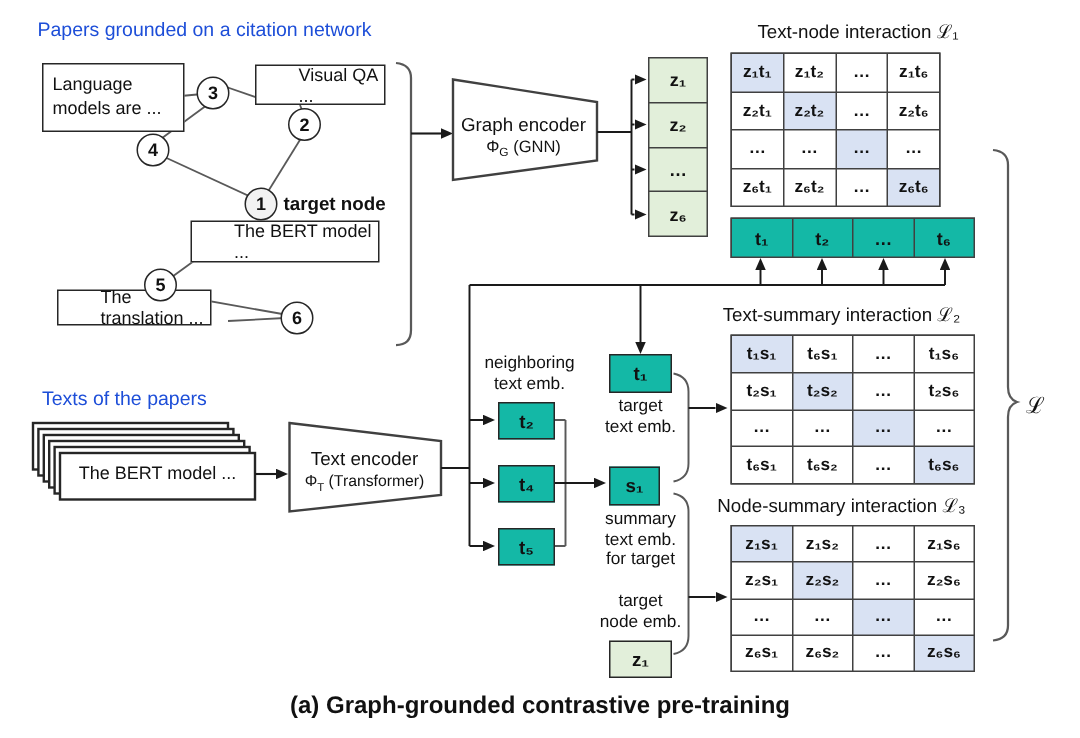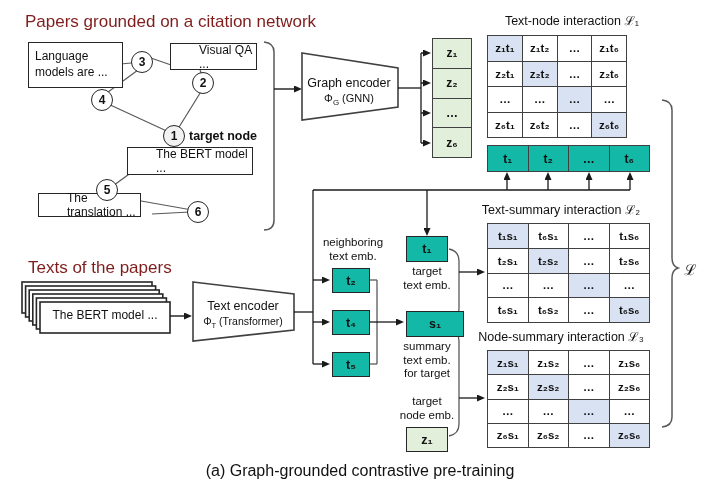--- a/index.html
+++ b/index.html
@@ -1,20 +1,20 @@
 <!DOCTYPE html>
 <html><head>
 <meta charset="utf-8">
 <style>
   html,body{margin:0;padding:0;background:#fff;}
   #canvas{position:relative;width:720px;height:492px;background:#fff;
     font-family:"Liberation Sans",sans-serif;color:#111;overflow:hidden;}
   #wires{position:absolute;left:0;top:0;z-index:0;}
 
-  .heading{position:absolute;font-size:17px;color:#7f1d1d;white-space:nowrap;z-index:2;text-align:center;}
+  .heading{position:absolute;font-size:13px;color:#1d4ed8;white-space:nowrap;z-index:2;text-align:center;}
 
   
   .pbox{position:absolute;background:#fff;border:1.6px solid #262626;font-size:12px;
     display:flex;align-items:center;justify-content:center;z-index:2;box-sizing:border-box;padding-left:28px;}
   .pbox.left{justify-content:flex-start;padding:2px 6px;line-height:1.3;}
 
   
   .gnode{position:absolute;width:22px;height:22px;border-radius:50%;background:#fff;
     border:1.5px solid #262626;display:flex;align-items:center;justify-content:center;
     font-size:12px;font-weight:600;z-index:3;box-sizing:border-box;}
@@ -212,21 +212,21 @@
   <div class="embox peach" style="left:332px;top:268px;width:38px;height:25px;">t₂</div>
   <div class="embox peach" style="left:332px;top:310px;width:38px;height:25px;">t₄</div>
   <div class="embox peach" style="left:332px;top:352px;width:38px;height:25px;">t₅</div>
 
   <div class="embox peach" style="left:406px;top:236px;width:42px;height:26px;">t₁</div>
   <div class="lbl" style="left:398px;top:265px;width:58px;">
     <div>target</div>
     <div>text emb.</div>
   </div>
 
-  <div class="embox peach" style="left:406px;top:311px;width:58px;height:26px;">s₁</div>
+  <div class="embox peach" style="left:406px;top:311px;width:34px;height:26px;">s₁</div>
   <div class="lbl" style="left:396px;top:340px;width:62px;">
     <div>summary</div>
     <div>text emb.</div>
     <div>for target</div>
   </div>
 
   <div class="lbl" style="left:396px;top:395px;width:62px;">
     <div>target</div>
     <div>node emb.</div>
   </div>
@@ -267,14 +267,14 @@
       <div class="cell hl">…</div>
       <div class="cell">…</div>
       <div class="cell">z₆s₁</div>
       <div class="cell">z₆s₂</div>
       <div class="cell">…</div>
       <div class="cell hl">z₆s₆</div>
     </div>
 
   <div class="loss" style="left:684px;top:259px;">ℒ</div>
 
-  <div class="caption" style="top:462px;">(a) Graph-grounded contrastive pre-training</div>
+  <div class="caption" style="top:462px;font-weight:bold;">(a) Graph-grounded contrastive pre-training</div>
 </div>
 
 </body></html>

